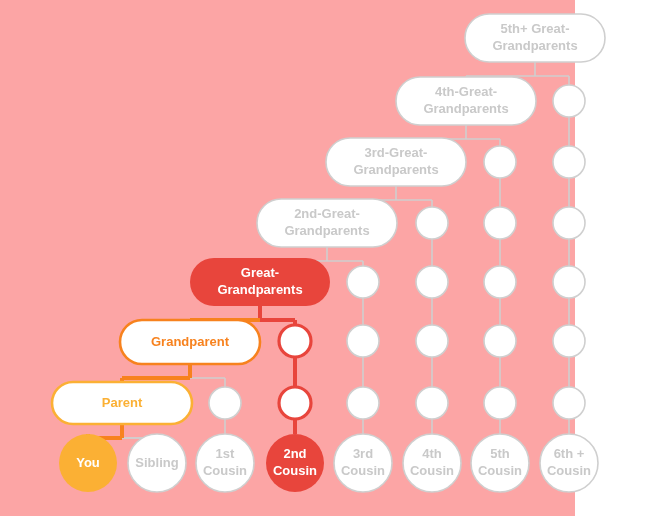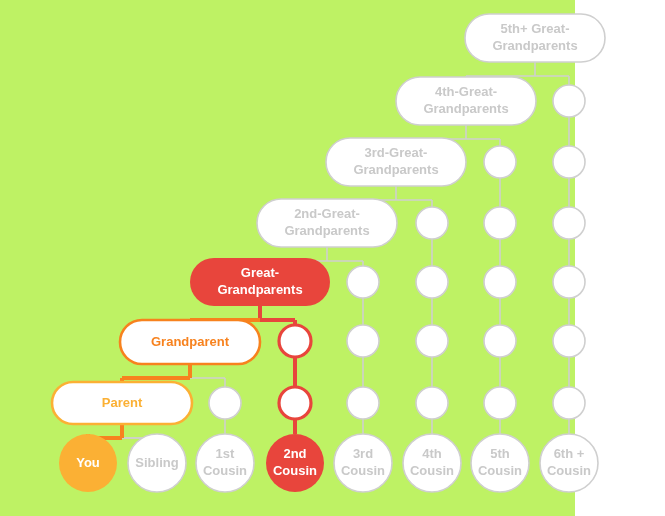--- a/index.html
+++ b/index.html
@@ -10,21 +10,21 @@
   body {
     width: 665px;
     height: 516px;
     font-family: "Liberation Sans", sans-serif;
     overflow: hidden;
   }
   #chart-root {
     position: relative;
     width: 575px;
     height: 516px;
-    background: #bef264;
+    background: #fca5a5;
     text-align: center;
   }
   svg#tree {
     display: block;
     width: 665px;
     height: 516px;
   }
   .node-label {
     font-family: "Liberation Sans", sans-serif;
     font-weight: bold;

